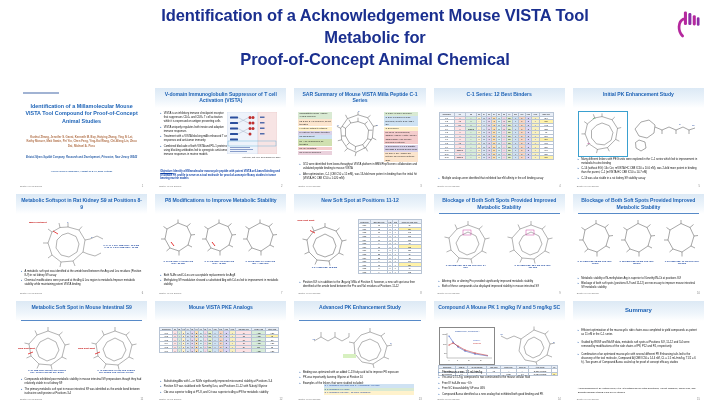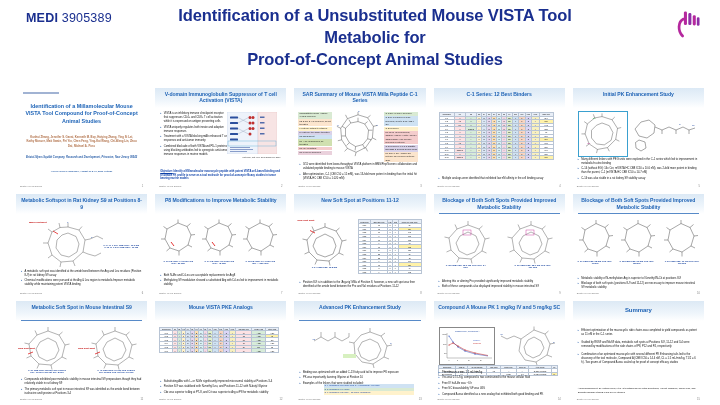--- a/index.html
+++ b/index.html
@@ -116,28 +116,24 @@
 
   .plotbox{position:absolute;border:.4px solid #888;background:#fff;}
   .ack{position:absolute;left:5px;right:5px;font-size:2.4px;color:#111;line-height:1.45;}
 </style>
 </head>
 <body>
 
 <div class="poster">
 
   <div class="header">
-    <div class="medi">
-      <span>MEDI</span>
-      <span class="num">3905389</span>
-    </div>
     <div class="poster-title">
-      <div>Identification of a Unsubstituted Mouse VISTA Tool</div>
+      <div>Identification of a Acknowledgement Mouse VISTA Tool</div>
       <div>Metabolic for</div>
-      <div>Proof-of-Concept Animal Studies</div>
+      <div>Proof-of-Concept Animal Chemical</div>
     </div>
     <div class="logo">
       <svg viewBox="0 0 40 40" width="34" height="34" aria-hidden="true">
         <g fill="#b5289e">
           <rect x="14" y="4" width="3.6" height="16" rx="1.6"></rect>
           <rect x="19.2" y="6" width="3.6" height="14" rx="1.6" fill="#8e2fa8"></rect>
           <rect x="24.4" y="8.5" width="3.6" height="12" rx="1.6" fill="#b5289e"></rect>
           <rect x="29.2" y="11" width="3.2" height="10" rx="1.5" fill="#8e2fa8"></rect>
         </g>
         <path d="M13.5 13 C7 16 6.5 27 12.5 33" stroke="#b5289e" stroke-width="3.2" fill="none" stroke-linecap="round"></path>

